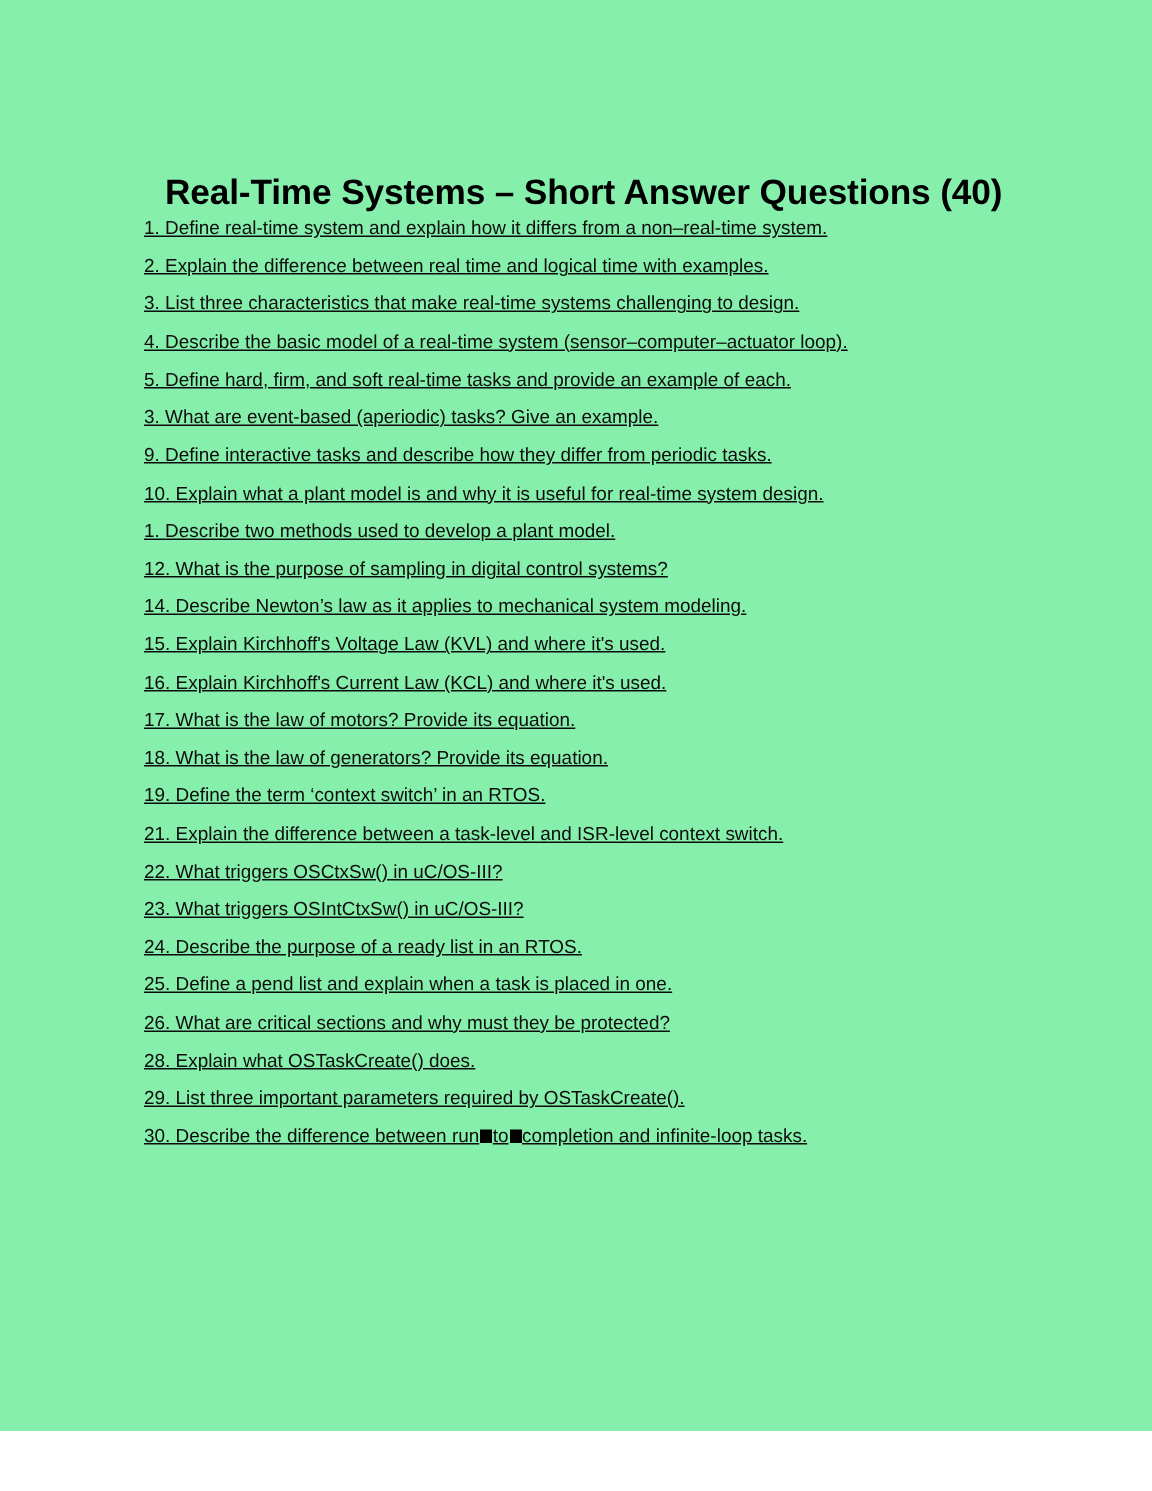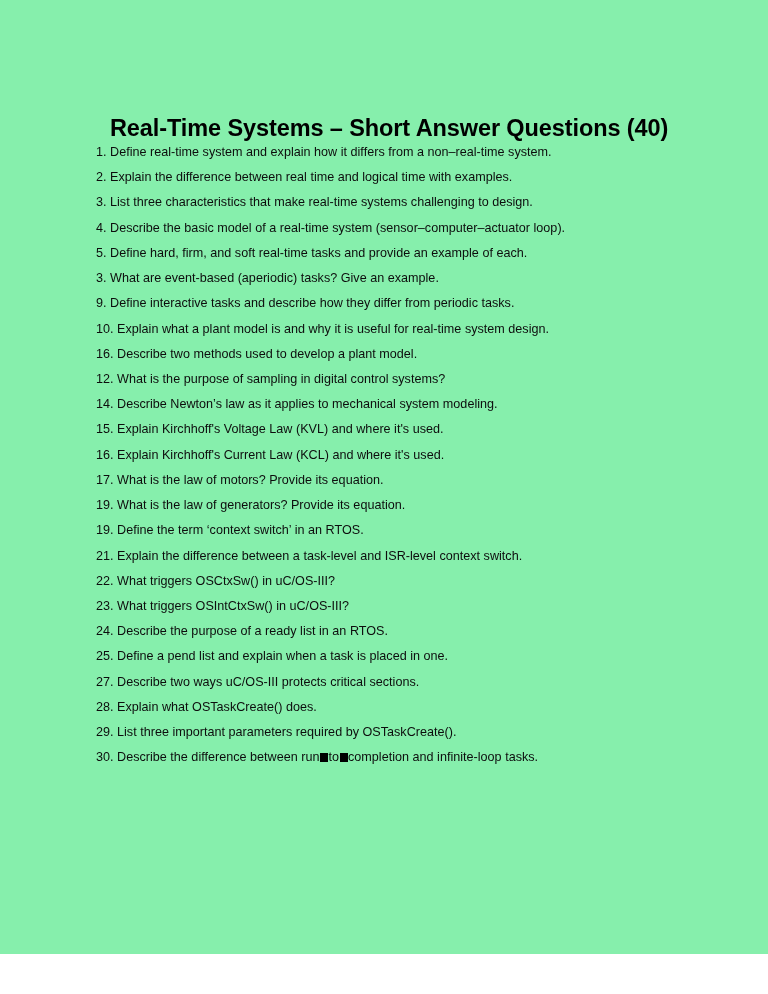--- a/index.html
+++ b/index.html
@@ -45,20 +45,21 @@
     padding: 0;
     list-style: none;
   }
   .question-item {
     font-size: 12.6px;
     line-height: 14px;
     height: 25.23px;
     color: #0d0d0d;
     white-space: nowrap;
     letter-spacing: 0.01px;
+    text-decoration: underline;
   }
   .tofu {
     display: inline-block;
     width: 8px;
     height: 9px;
     background: #000000;
     vertical-align: -1px;
     margin: 0 0.5px;
   }
 </style>
@@ -71,34 +72,34 @@
 
   <ol class="question-list">
     <li class="question-item">1. Define real-time system and explain how it differs from a non–real-time system.</li>
     <li class="question-item">2. Explain the difference between real time and logical time with examples.</li>
     <li class="question-item">3. List three characteristics that make real-time systems challenging to design.</li>
     <li class="question-item">4. Describe the basic model of a real-time system (sensor–computer–actuator loop).</li>
     <li class="question-item">5. Define hard, firm, and soft real-time tasks and provide an example of each.</li>
     <li class="question-item">3. What are event-based (aperiodic) tasks? Give an example.</li>
     <li class="question-item">9. Define interactive tasks and describe how they differ from periodic tasks.</li>
     <li class="question-item">10. Explain what a plant model is and why it is useful for real-time system design.</li>
-    <li class="question-item">16. Describe two methods used to develop a plant model.</li>
+    <li class="question-item">1. Describe two methods used to develop a plant model.</li>
     <li class="question-item">12. What is the purpose of sampling in digital control systems?</li>
     <li class="question-item">14. Describe Newton’s law as it applies to mechanical system modeling.</li>
     <li class="question-item">15. Explain Kirchhoff's Voltage Law (KVL) and where it's used.</li>
     <li class="question-item">16. Explain Kirchhoff's Current Law (KCL) and where it's used.</li>
     <li class="question-item">17. What is the law of motors? Provide its equation.</li>
-    <li class="question-item">19. What is the law of generators? Provide its equation.</li>
+    <li class="question-item">18. What is the law of generators? Provide its equation.</li>
     <li class="question-item">19. Define the term ‘context switch’ in an RTOS.</li>
     <li class="question-item">21. Explain the difference between a task-level and ISR-level context switch.</li>
     <li class="question-item">22. What triggers OSCtxSw() in uC/OS-III?</li>
     <li class="question-item">23. What triggers OSIntCtxSw() in uC/OS-III?</li>
     <li class="question-item">24. Describe the purpose of a ready list in an RTOS.</li>
     <li class="question-item">25. Define a pend list and explain when a task is placed in one.</li>
-    <li class="question-item">27. Describe two ways uC/OS-III protects critical sections.</li>
+    <li class="question-item">26. What are critical sections and why must they be protected?</li>
     <li class="question-item">28. Explain what OSTaskCreate() does.</li>
     <li class="question-item">29. List three important parameters required by OSTaskCreate().</li>
     <li class="question-item">
       <span>30. Describe the difference between run</span><span class="tofu"></span><span>to</span><span class="tofu"></span><span>completion and infinite-loop tasks.</span>
     </li>
   </ol>
 
 </div>
 
 </body></html>

